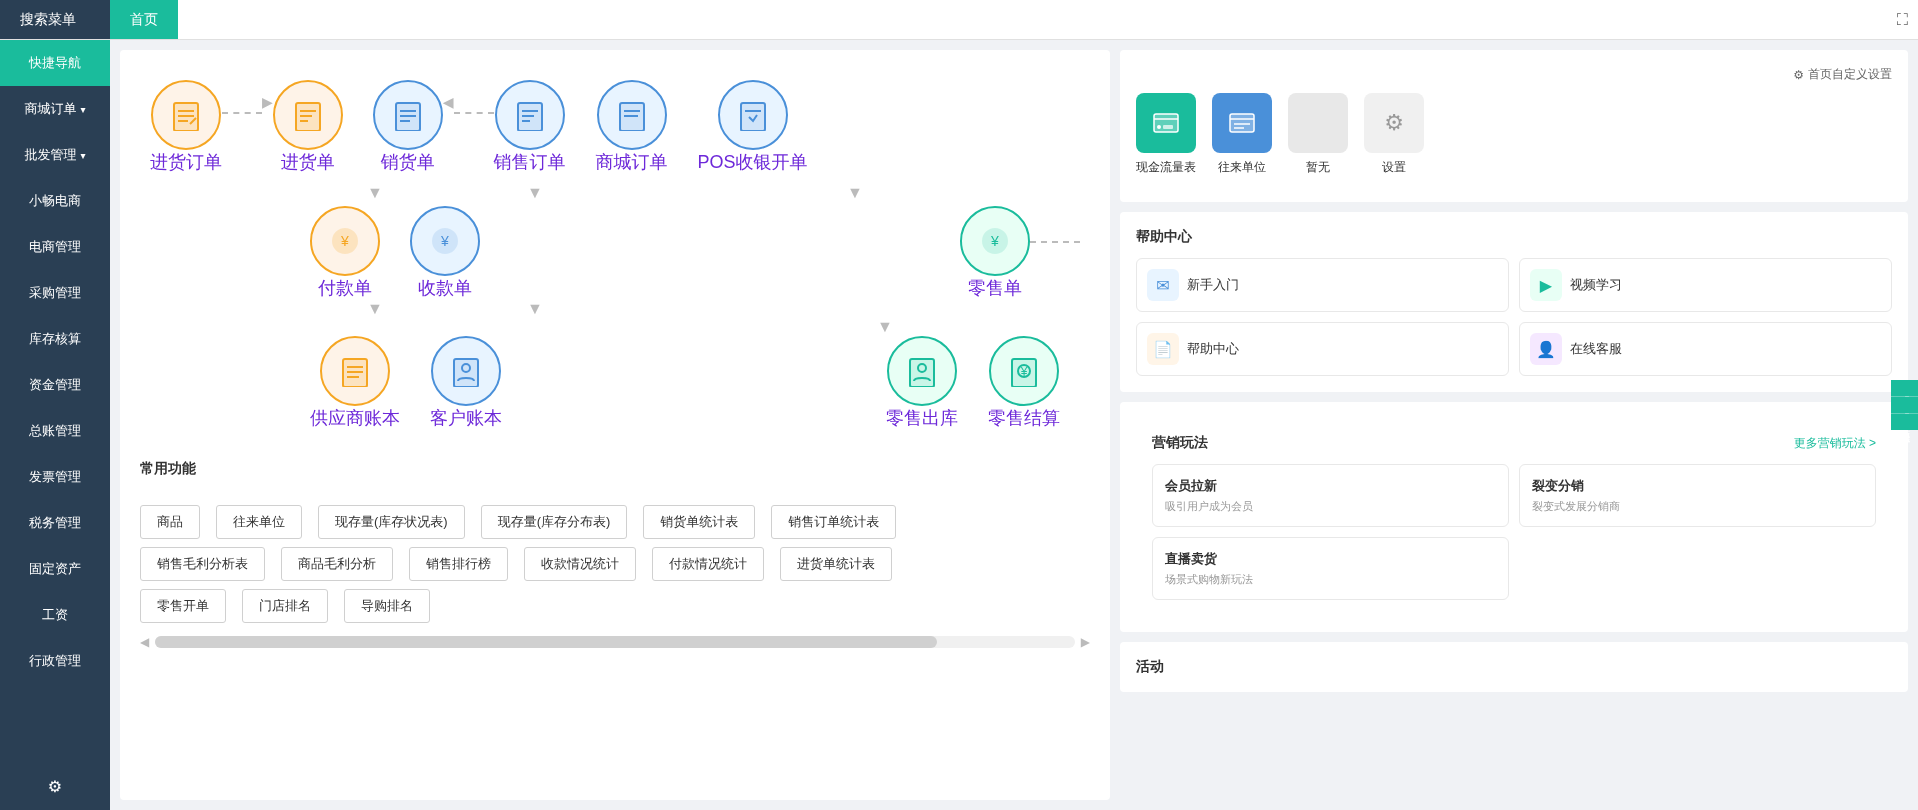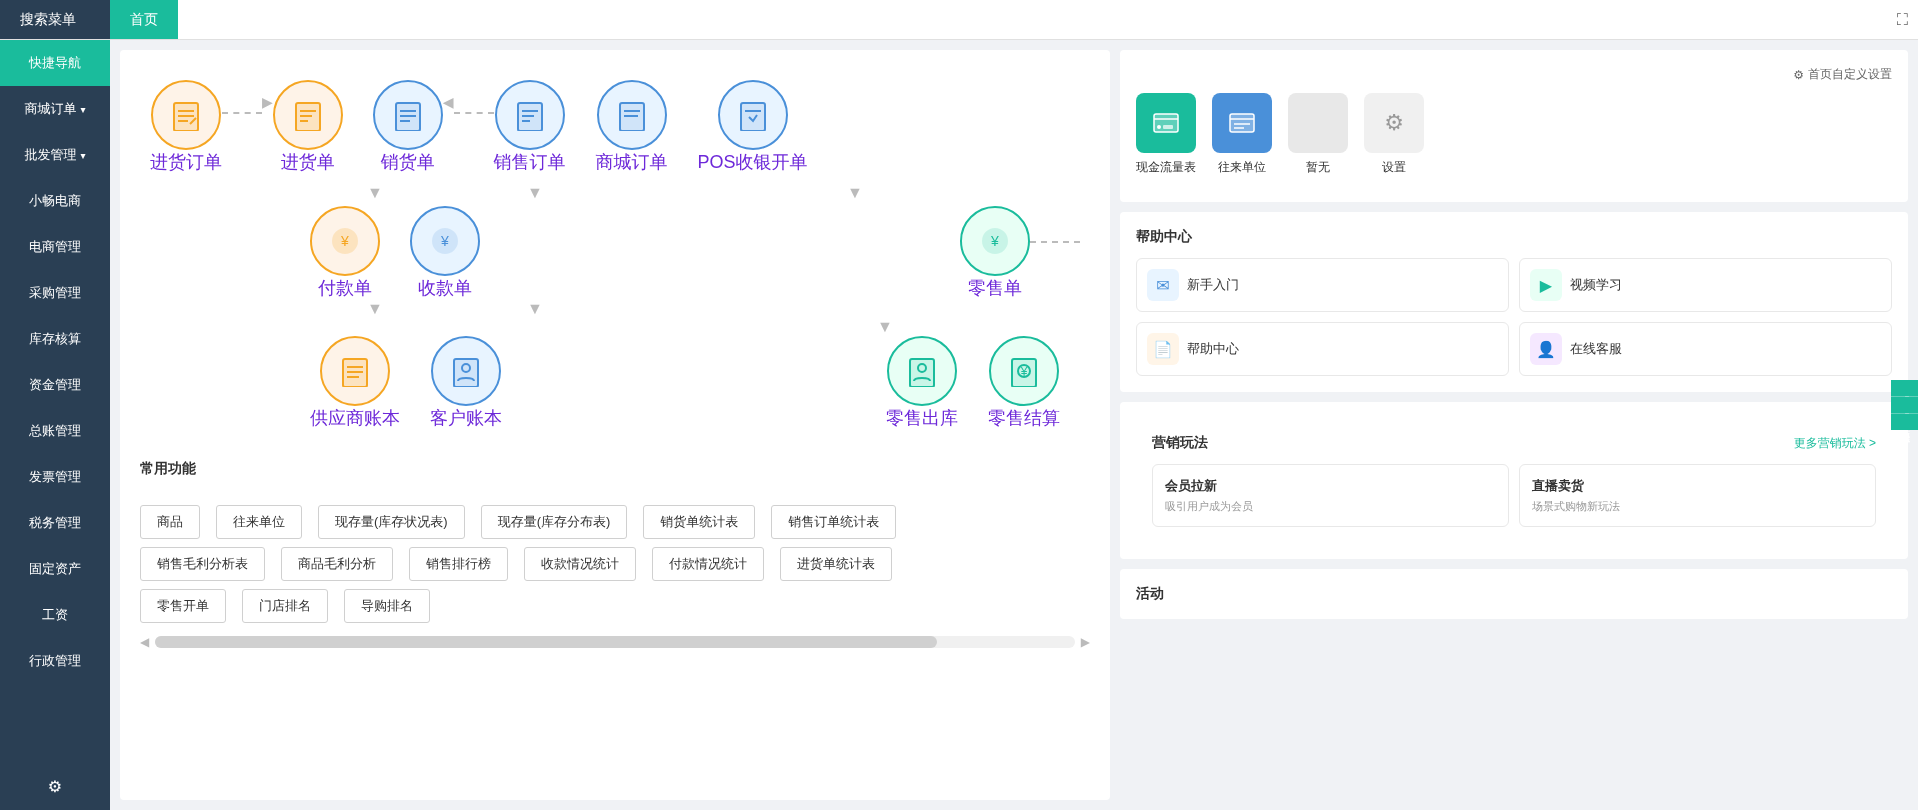--- a/index.html
+++ b/index.html
@@ -509,20 +509,24 @@
           <div class="section-header">
             <span class="section-title">营销玩法</span>
             <span class="section-more">更多营销玩法 &gt;</span>
           </div>
           <div class="marketing-grid">
             <div class="marketing-item">
               <div class="marketing-item-title">会员拉新</div>
               <div class="marketing-item-desc">吸引用户成为会员</div>
             </div>
             <div class="marketing-item">
+              <div class="marketing-item-title">裂变分销</div>
+              <div class="marketing-item-desc">裂变式发展分销商</div>
+            </div>
+            <div class="marketing-item">
               <div class="marketing-item-title">直播卖货</div>
               <div class="marketing-item-desc">场景式购物新玩法</div>
             </div>
           </div>
         </div>
 
         <div class="activity-section">
           <div class="section-title">活动</div>
         </div>
 

